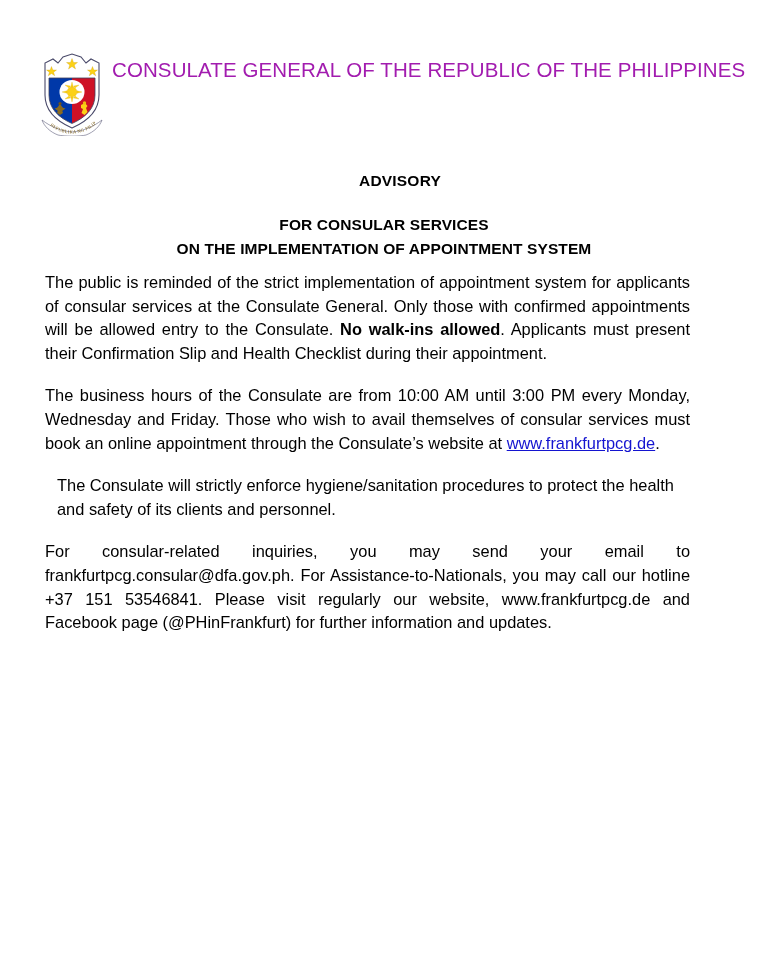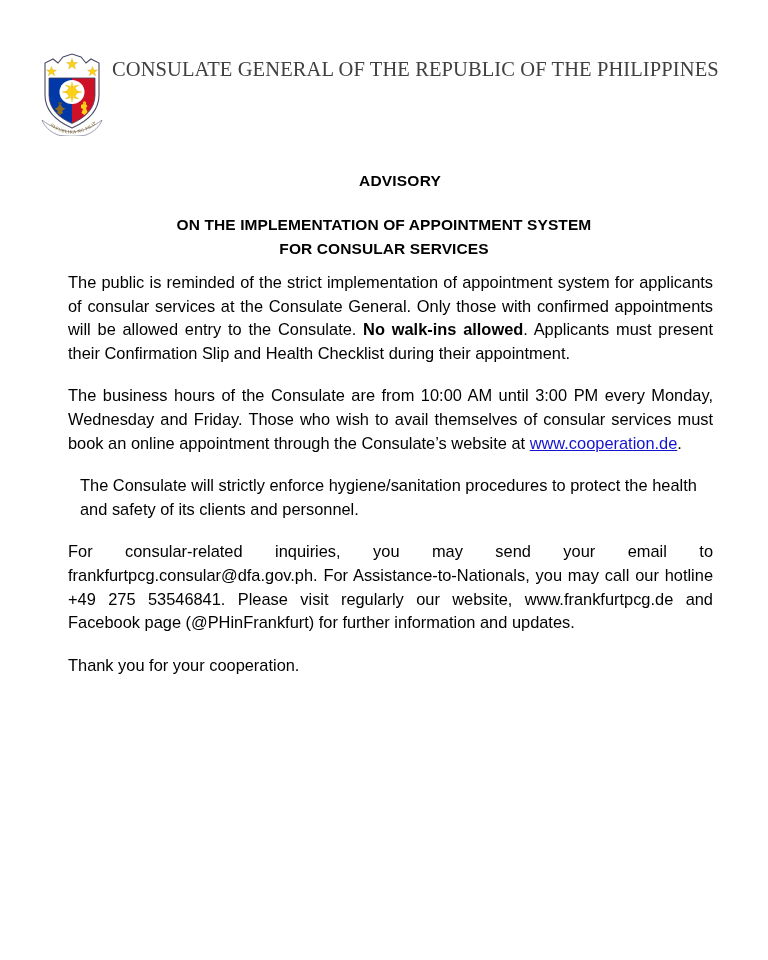--- a/index.html
+++ b/index.html
@@ -30,22 +30,22 @@
     align-items: flex-start;
   }
   .seal {
     width: 68px;
     height: 84px;
     flex: 0 0 68px;
     margin-right: 6px;
   }
   .lh-text {
     padding-top: 5px;
-    font-family: Liberation Serif, serif;
-    color: #404040;
+    font-family: Liberation Sans, sans-serif;
+    color: #a21caf;
   }
   .lh-line1 {
     font-size: 20.5px;
     letter-spacing: 0.1px;
     line-height: 25px;
     white-space: nowrap;
   }
   .lh-line2 {
     font-size: 19.5px;
     line-height: 26px;
@@ -76,21 +76,21 @@
     text-align: center;
     font-size: 15.5px;
     font-weight: bold;
     line-height: 24px;
     letter-spacing: 0.1px;
   }
 
   
   .body-block {
     position: absolute;
-    left: 68px;
+    left: 45px;
     top: 271px;
     width: 645px;
   }
   .para {
     font-size: 16.4px;
     line-height: 23.6px;
     text-align: justify;
     text-justify: inter-word;
     margin: 0 0 19px 0;
   }
@@ -182,35 +182,34 @@
     </div>
 
     <div class="lh-text">
       <div class="lh-line1">CONSULATE GENERAL OF THE REPUBLIC OF THE PHILIPPINES</div>
     </div>
   </div>
 
   <div class="advisory-title">ADVISORY</div>
 
   <div class="subject-title">
+    <div>FOR CONSULAR SERVICES</div>
     <div>ON THE IMPLEMENTATION OF APPOINTMENT SYSTEM</div>
-    <div>FOR CONSULAR SERVICES</div>
   </div>
 
   <div class="body-block">
 
     <p class="para">
       <span>The public is reminded of the strict implementation of appointment system for applicants of consular services at the Consulate General. Only those with confirmed appointments will be allowed entry to the Consulate. </span><b>No walk-ins allowed</b><span>. Applicants must present their Confirmation Slip and Health Checklist during their appointment.</span>
     </p>
 
     <p class="para">
-      <span>The business hours of the Consulate are from 10:00 AM until 3:00 PM every Monday, Wednesday and Friday. Those who wish to avail themselves of consular services must book an online appointment through the Consulate’s website at </span><a class="weblink" href="#">www.cooperation.de</a><span>.</span>
+      <span>The business hours of the Consulate are from 10:00 AM until 3:00 PM every Monday, Wednesday and Friday. Those who wish to avail themselves of consular services must book an online appointment through the Consulate’s website at </span><a class="weblink" href="#">www.frankfurtpcg.de</a><span>.</span>
     </p>
 
     <p class="para-plain">The Consulate will strictly enforce hygiene/sanitation procedures to protect the health and safety of its clients and personnel.</p>
 
-    <p class="para">For consular-related inquiries, you may send your email to frankfurtpcg.consular@dfa.gov.ph. For Assistance-to-Nationals, you may call our hotline +49 275 53546841. Please visit regularly our website, www.frankfurtpcg.de and Facebook page (@PHinFrankfurt) for further information and updates.</p>
-
-    <p class="closing">Thank you for your cooperation.</p>
+    <p class="para">For consular-related inquiries, you may send your email to frankfurtpcg.consular@dfa.gov.ph. For Assistance-to-Nationals, you may call our hotline +37 151 53546841. Please visit regularly our website, www.frankfurtpcg.de and Facebook page (@PHinFrankfurt) for further information and updates.</p>
+
 
   </div>
 
 </div>
 
 </body></html>

